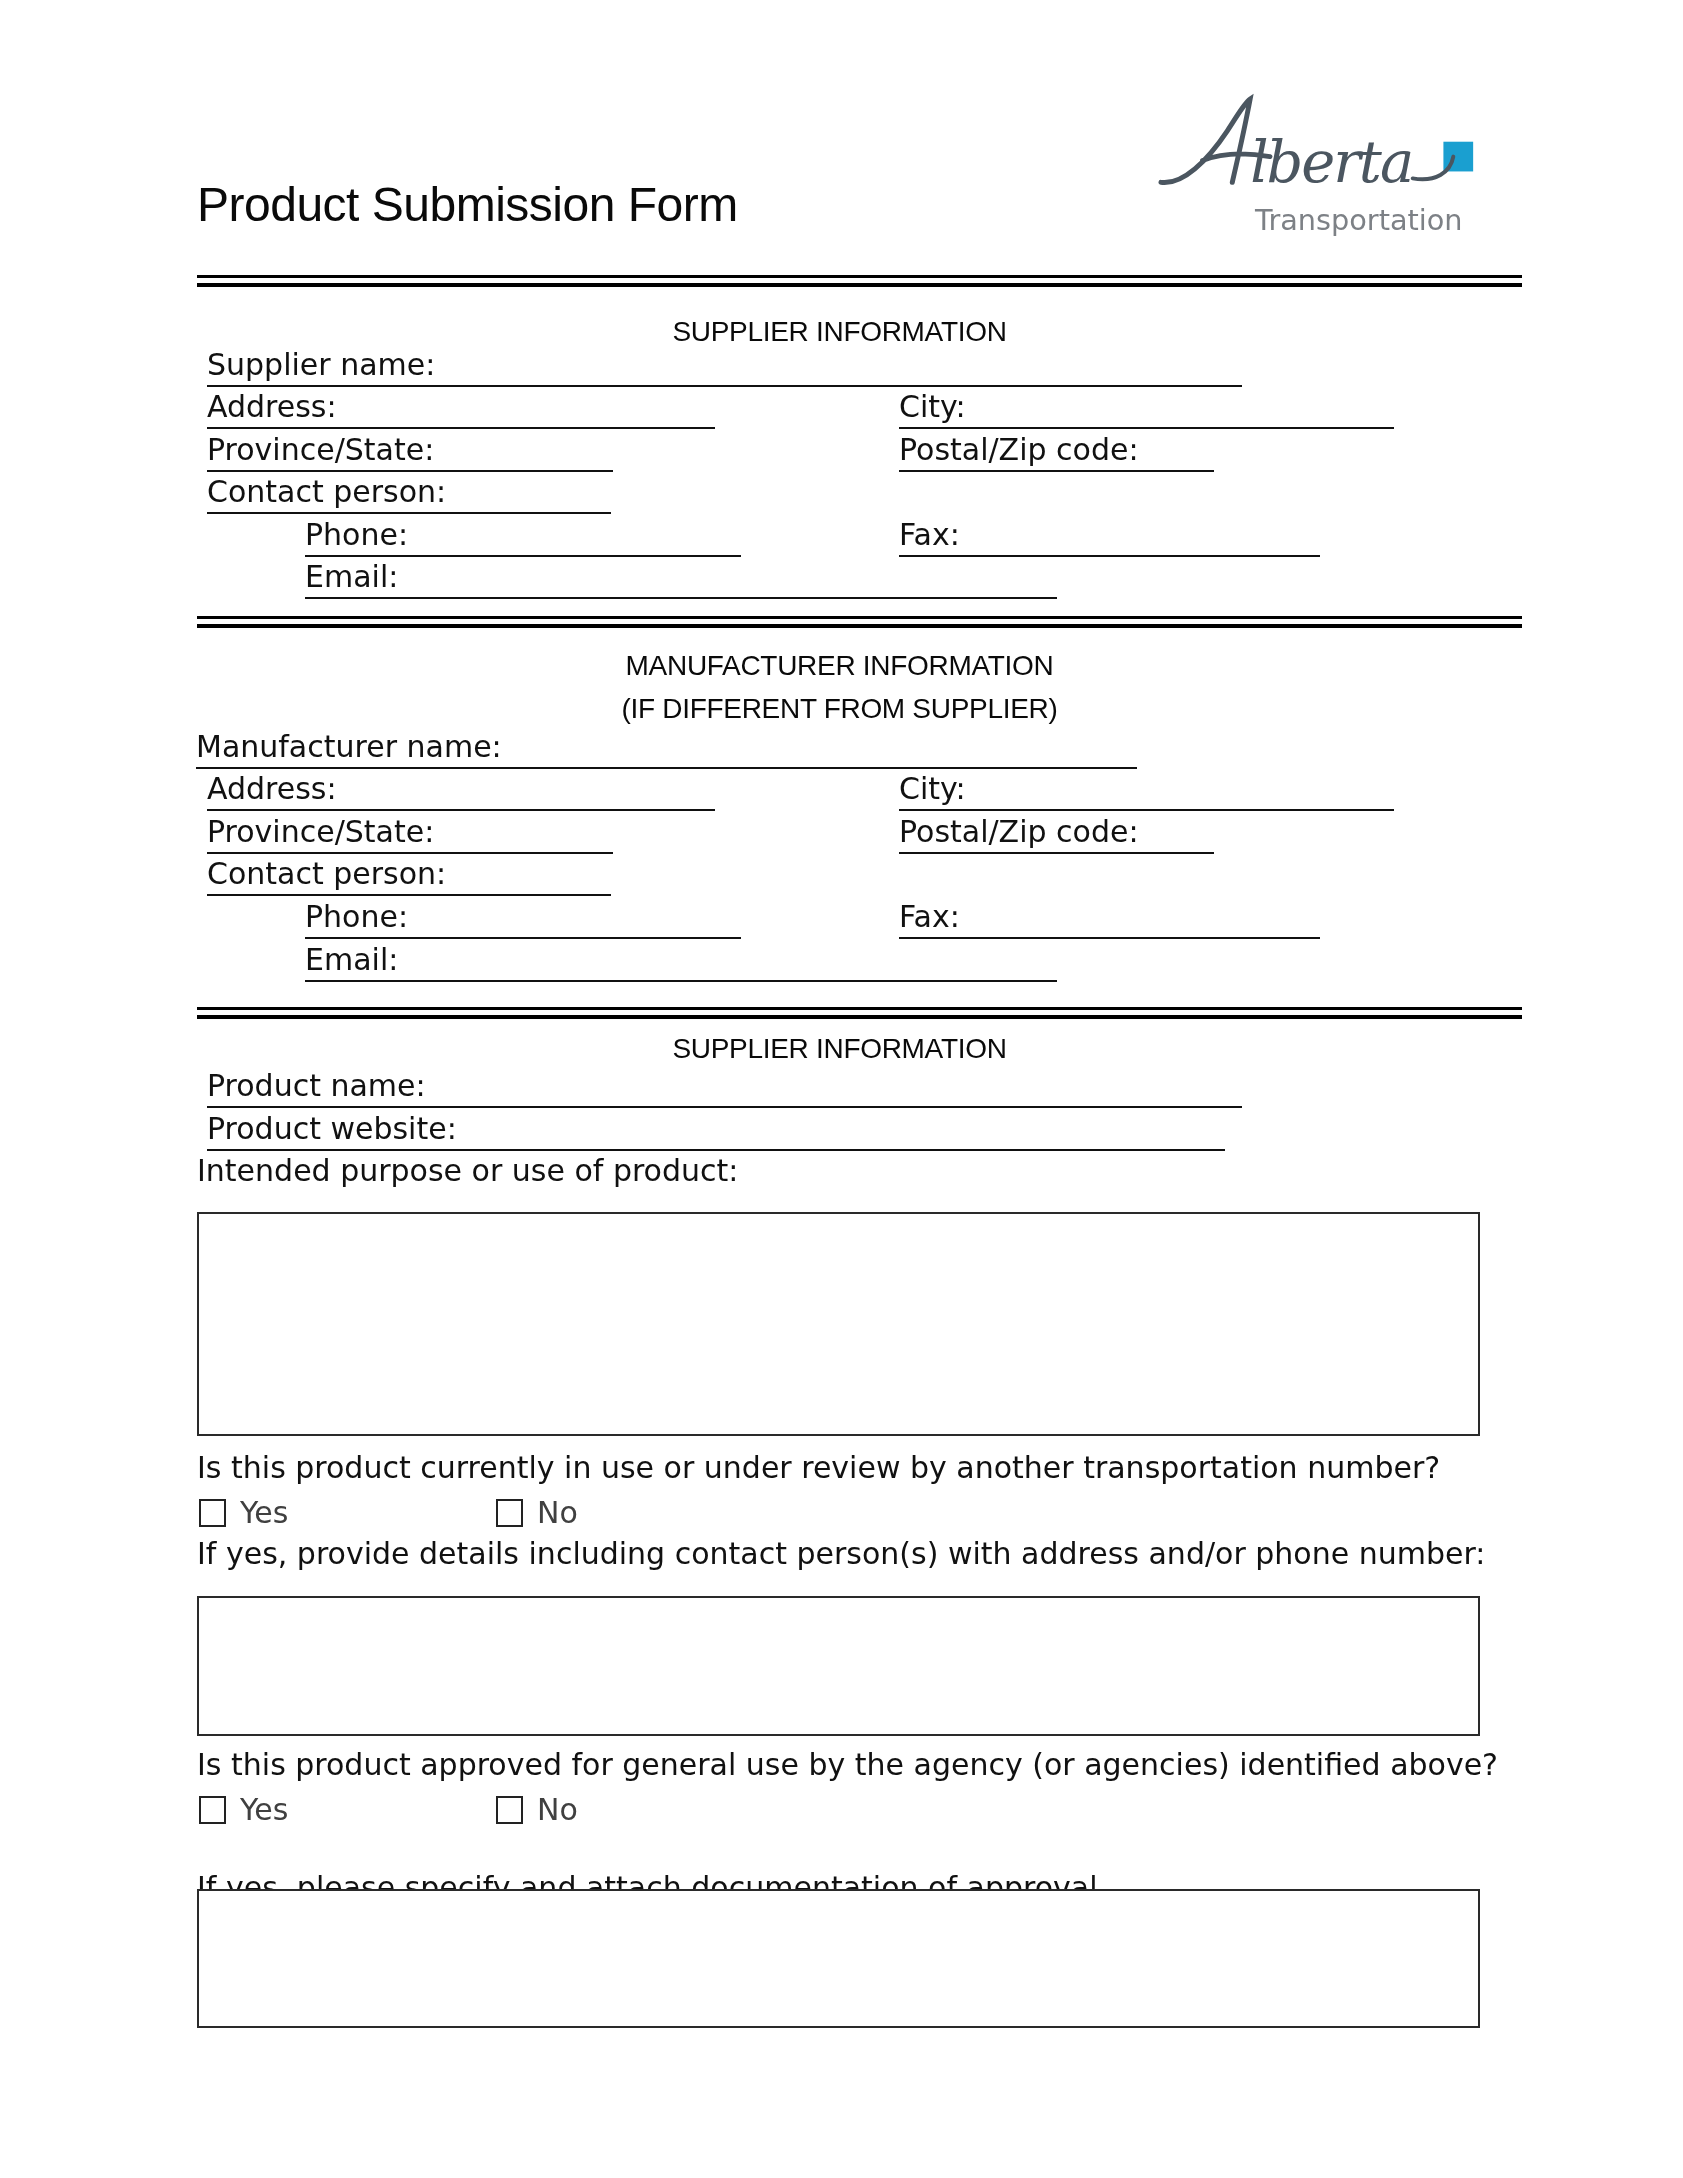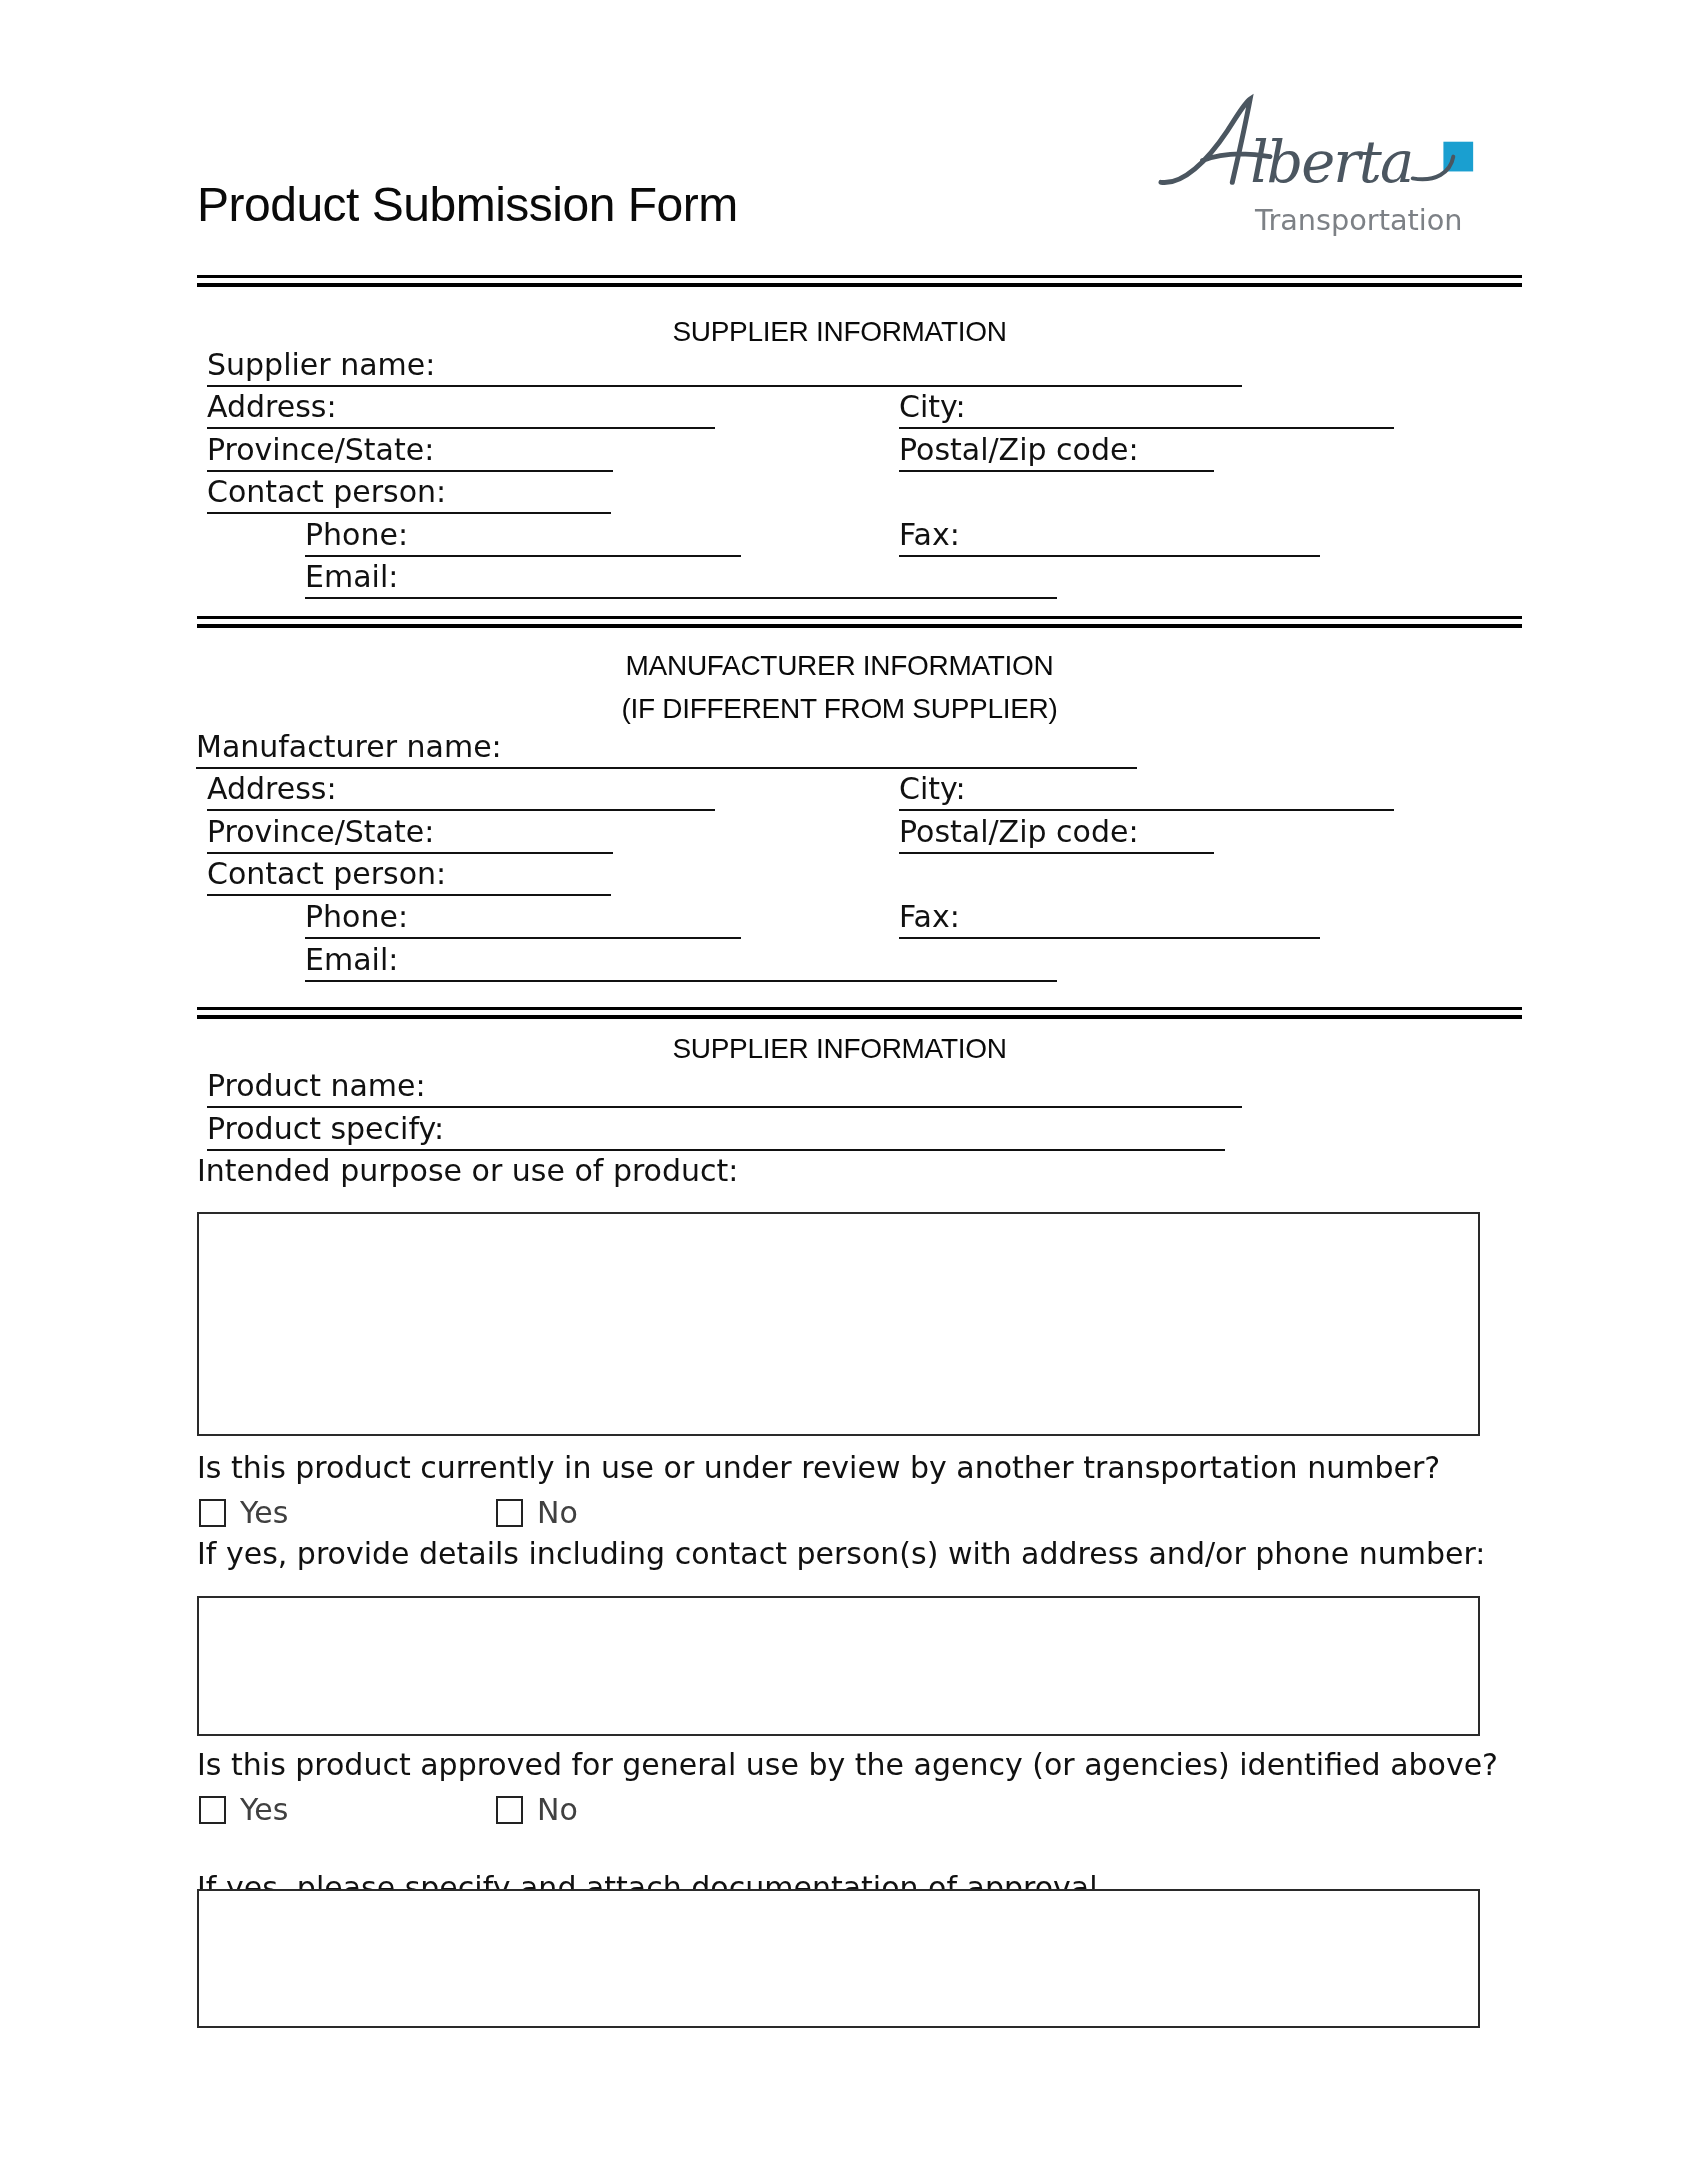--- a/index.html
+++ b/index.html
@@ -131,21 +131,21 @@
     <div class="l2"></div>
   </div>
 
 <div class="hdr" style="top:1033px;">SUPPLIER INFORMATION</div>
 
 <div class="row" style="left:197px; top:1068px;">
   <span class="lbl">Product name:</span>
   <span class="line" style="width:1035px;"></span>
 </div>
 <div class="row" style="left:197px; top:1111px;">
-  <span class="lbl">Product specify:</span>
+  <span class="lbl">Product website:</span>
   <span class="line" style="width:1018px;"></span>
 </div>
 <div class="q" style="top:1153px;">Intended purpose or use of product:</div>
 <div class="box" style="top:1212px; height:224px;"></div>
 
 <div class="q" style="top:1450px;">Is this product currently in use or under review by another transportation number?</div>
 <div class="cb" style="left:199px; top:1495px;">
   <span class="sq"></span>
   <span>Yes</span>
 </div>

